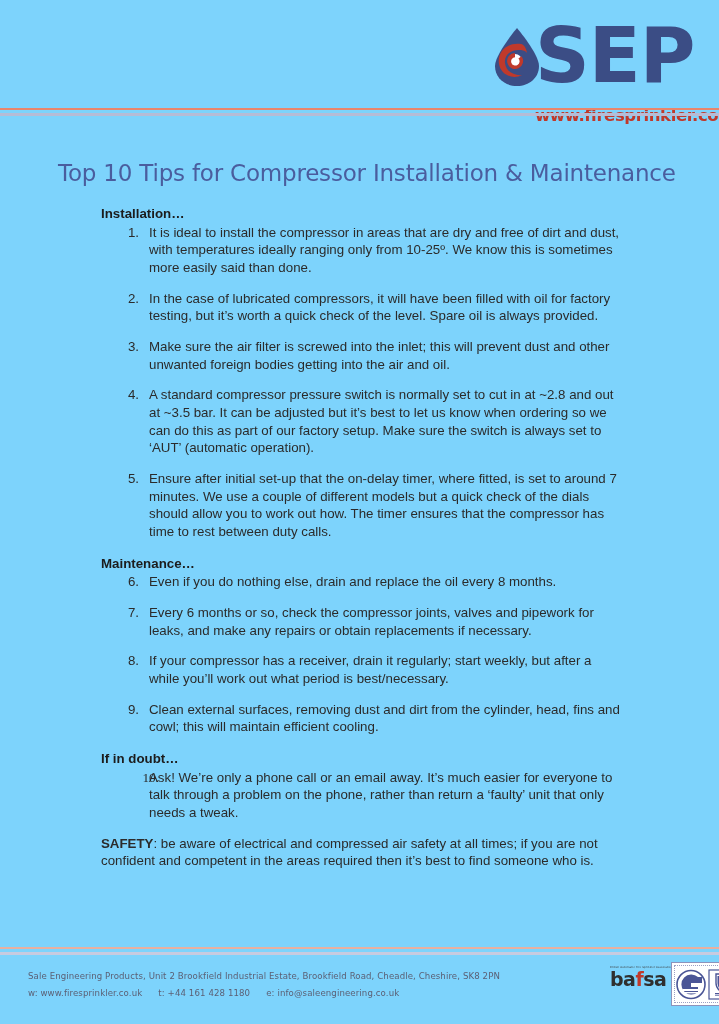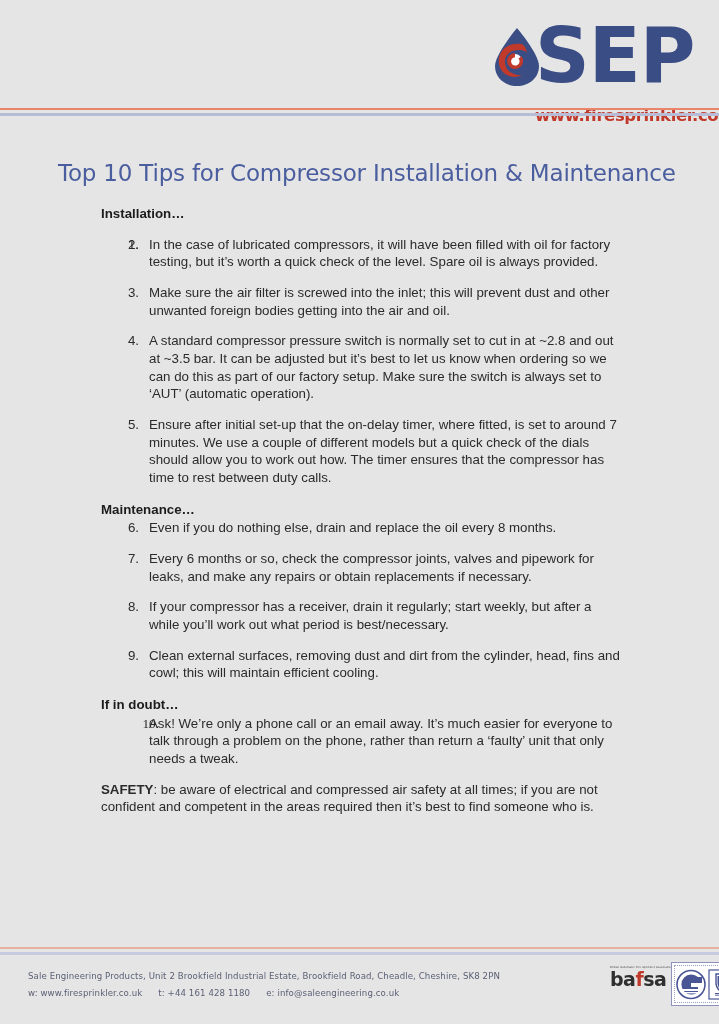--- a/index.html
+++ b/index.html
@@ -8,21 +8,21 @@
     background: #ffffff;
   }
   body {
     font-family: "Liberation Sans", sans-serif;
     color: #231f20;
   }
   .page {
     position: relative;
     width: 719px;
     height: 1024px;
-    background: #e5e5e5;
+    background: #7dd3fc;
     overflow: hidden;
   }
 
   
   .header {
     position: absolute;
     top: 0; left: 0;
     width: 719px;
     height: 150px;
   }
@@ -264,20 +264,21 @@
 
   <div class="doc-title">Top 10 Tips for Compressor Installation &amp; Maintenance</div>
 
   <div class="content">
 
     <div class="sec-head">Installation…</div>
 
     <ol class="tips">
       <li>
         <span class="num">1.</span>
+        <span>It is ideal to install the compressor in areas that are dry and free of dirt and dust, with temperatures ideally ranging only from 10-25º. We know this is sometimes more easily said than done.</span>
       </li>
       <li>
         <span class="num">2.</span>
         <span>In the case of lubricated compressors, it will have been filled with oil for factory testing, but it’s worth a quick check of the level. Spare oil is always provided.</span>
       </li>
       <li>
         <span class="num">3.</span>
         <span>Make sure the air filter is screwed into the inlet; this will prevent dust and other unwanted foreign bodies getting into the air and oil.</span>
       </li>
       <li>

